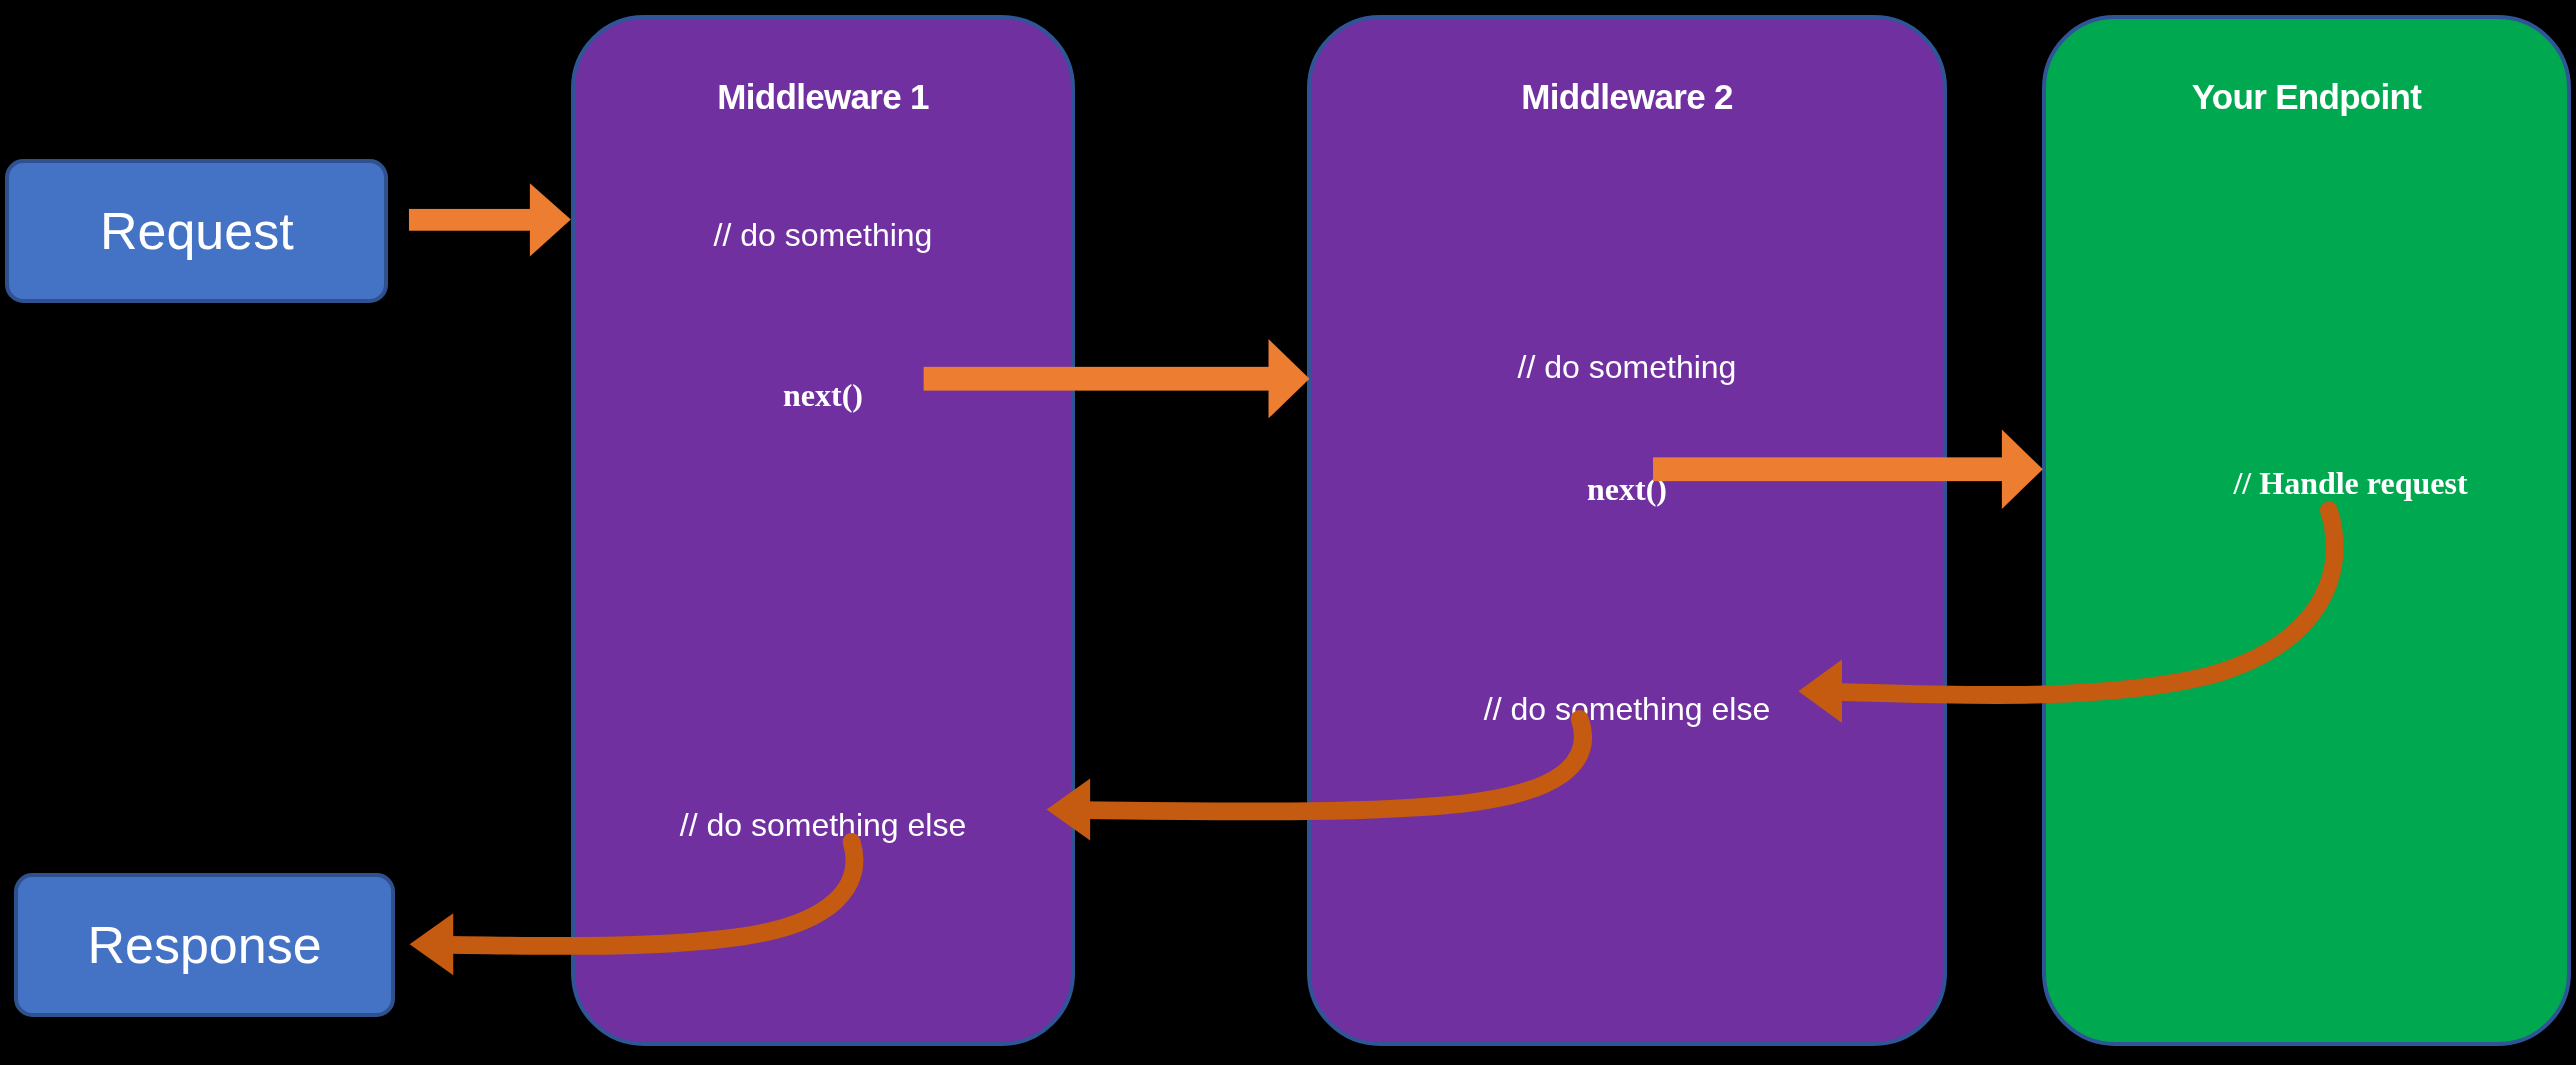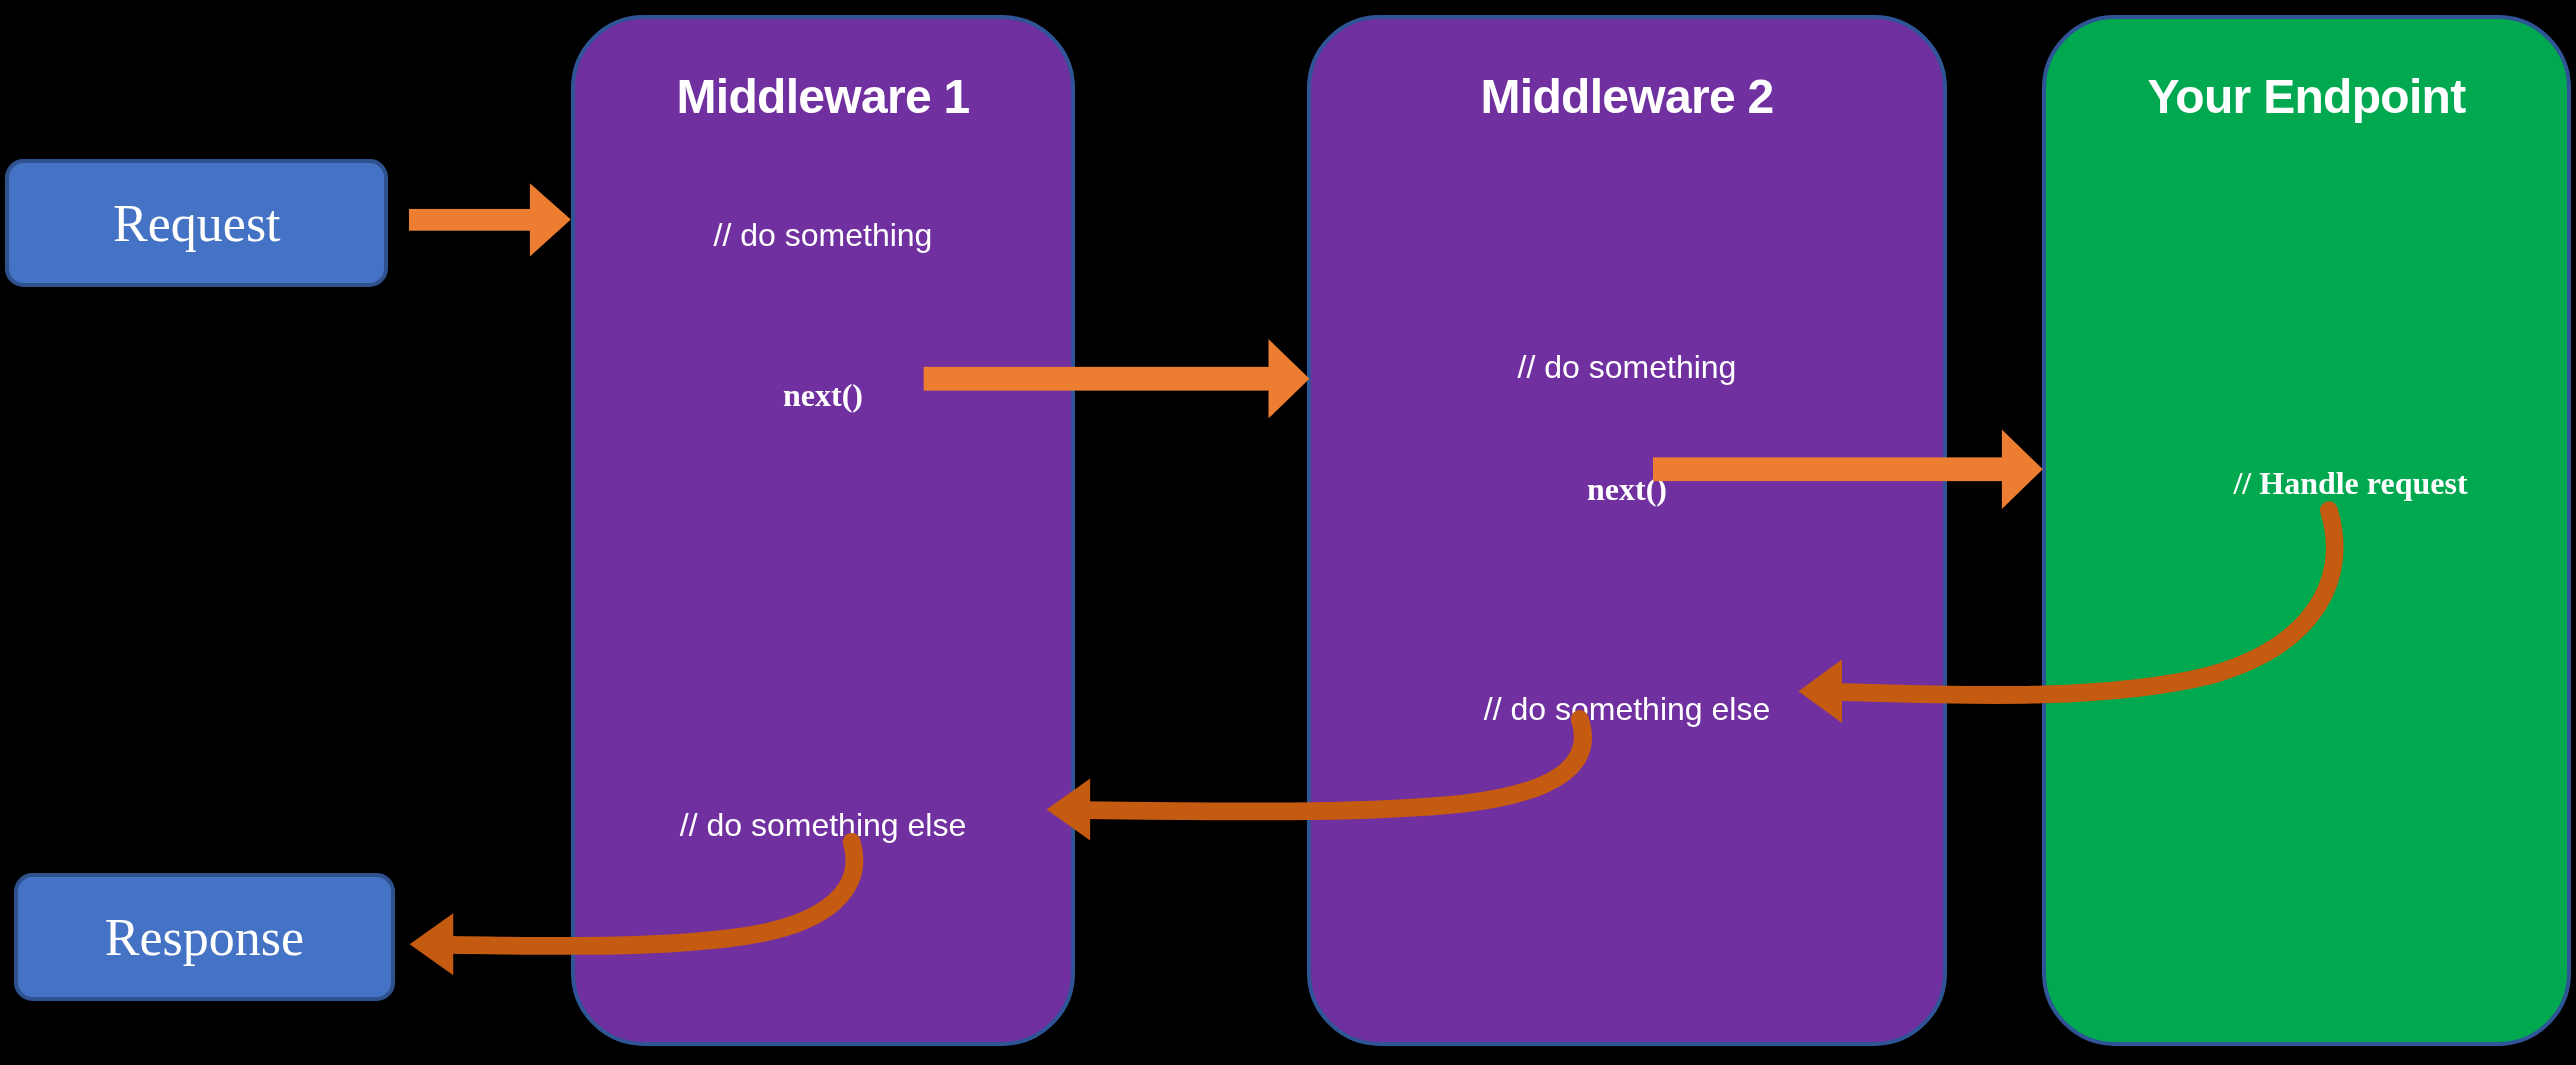--- a/index.html
+++ b/index.html
@@ -20,43 +20,43 @@
   .purple{background:#7030A0;}
   .green{background:#00A84F;}
   #mw1{left:571px;width:504px;}
   #mw2{left:1307px;width:640px;}
   #endpoint{left:2042px;width:529px;}
   .node-title{
     position:absolute;
     top:48px;left:0;width:100%;
     text-align:center;
     color:#FFFFFF;
-    font-size:48px;font-weight:bold;
+    font-size:35px;font-weight:bold;
     line-height:59px;
     letter-spacing:-0.7px;
   }
   .codeline{
     position:absolute;
     left:0;width:100%;
     text-align:center;
     color:#FFFFFF;
     font-size:32px;
     line-height:53px;
     white-space:nowrap;
   }
   .bold{font-weight:bold;font-family:Liberation Serif, serif;}
   .btn{
     position:absolute;
-    height:128px;
+    height:144px;
     background:#4472C4;
     border:4.6px solid #2F528F;
     border-radius:18.5px;
     box-sizing:border-box;
     display:flex;align-items:center;justify-content:center;
-    color:#FFFFFF;font-size:52px;font-family:Liberation Serif, serif;
+    color:#FFFFFF;font-size:52px;
   }
   #request-btn{left:5.3px;top:159px;width:383px;}
   #response-btn{left:14px;top:873px;width:381px;}
   #arrow-layer{
     position:absolute;left:0;top:0;width:2576px;height:1066px;
     pointer-events:none;
   }
 </style>
 </head>
 <body>

